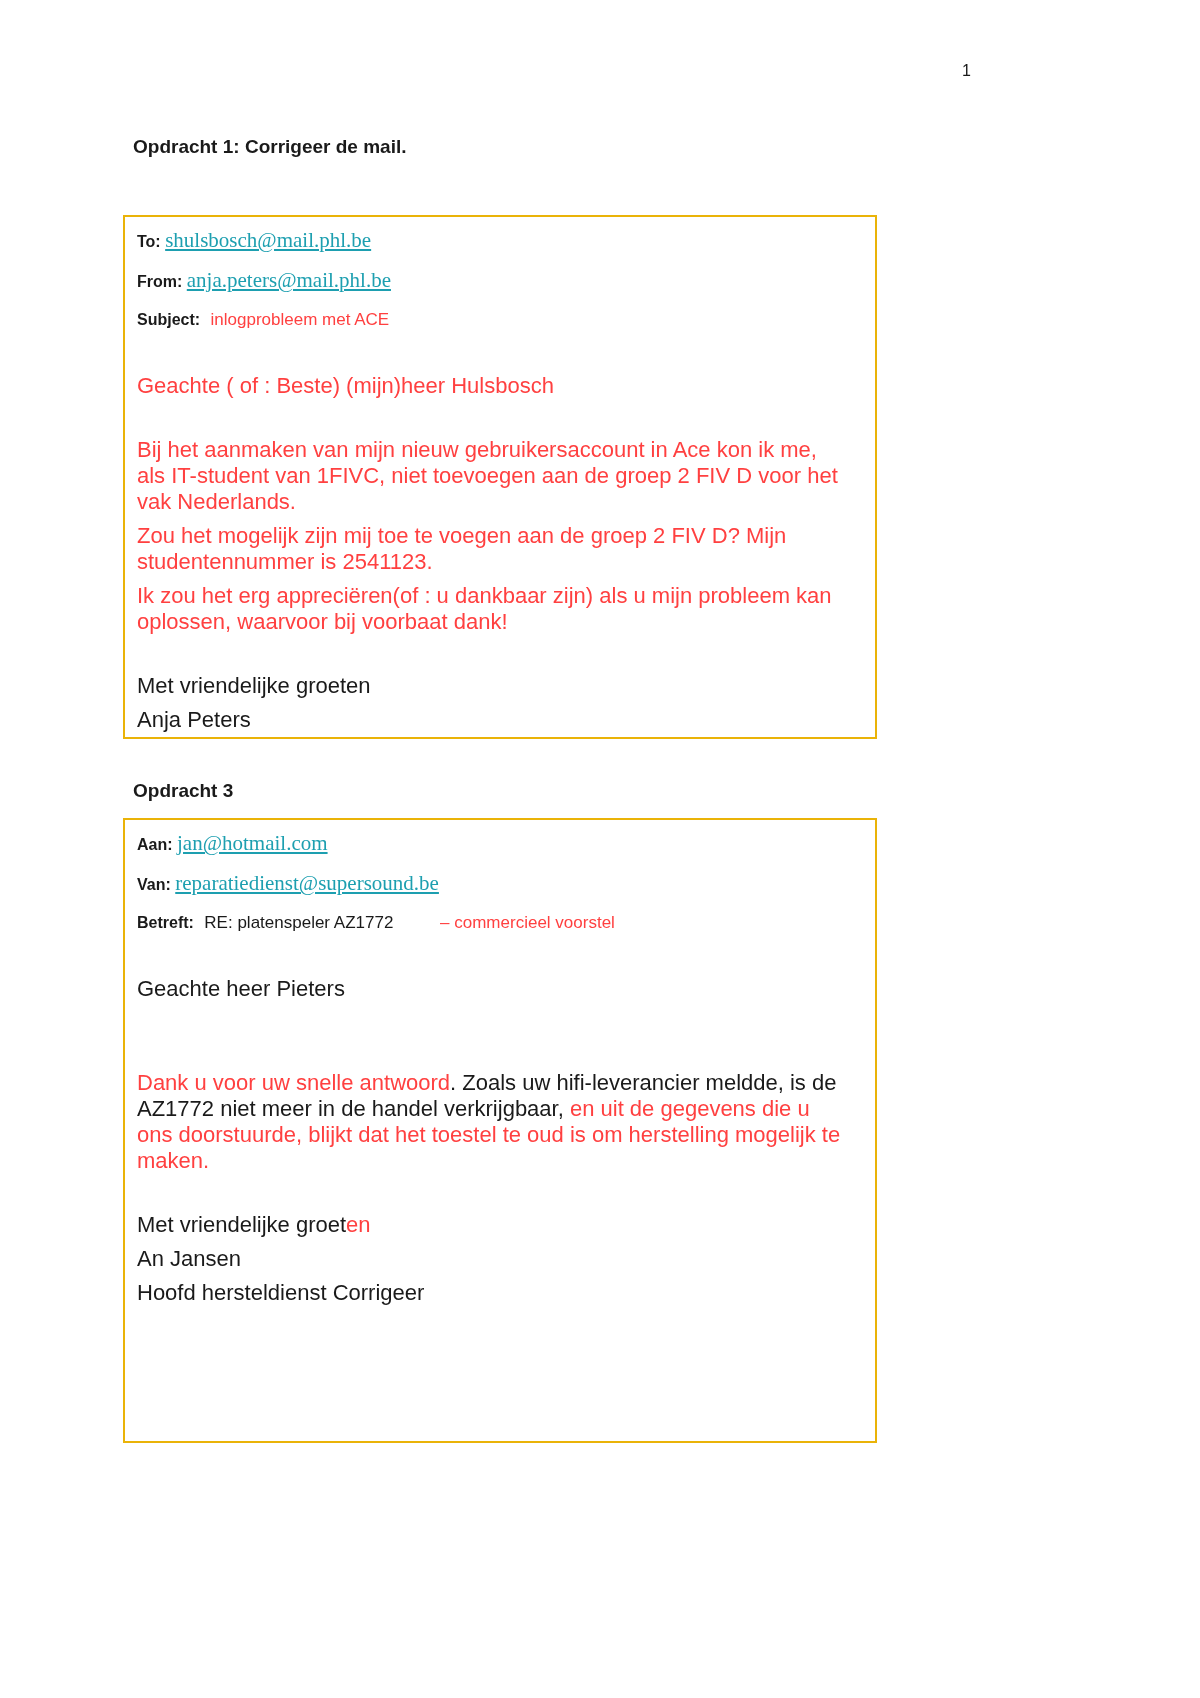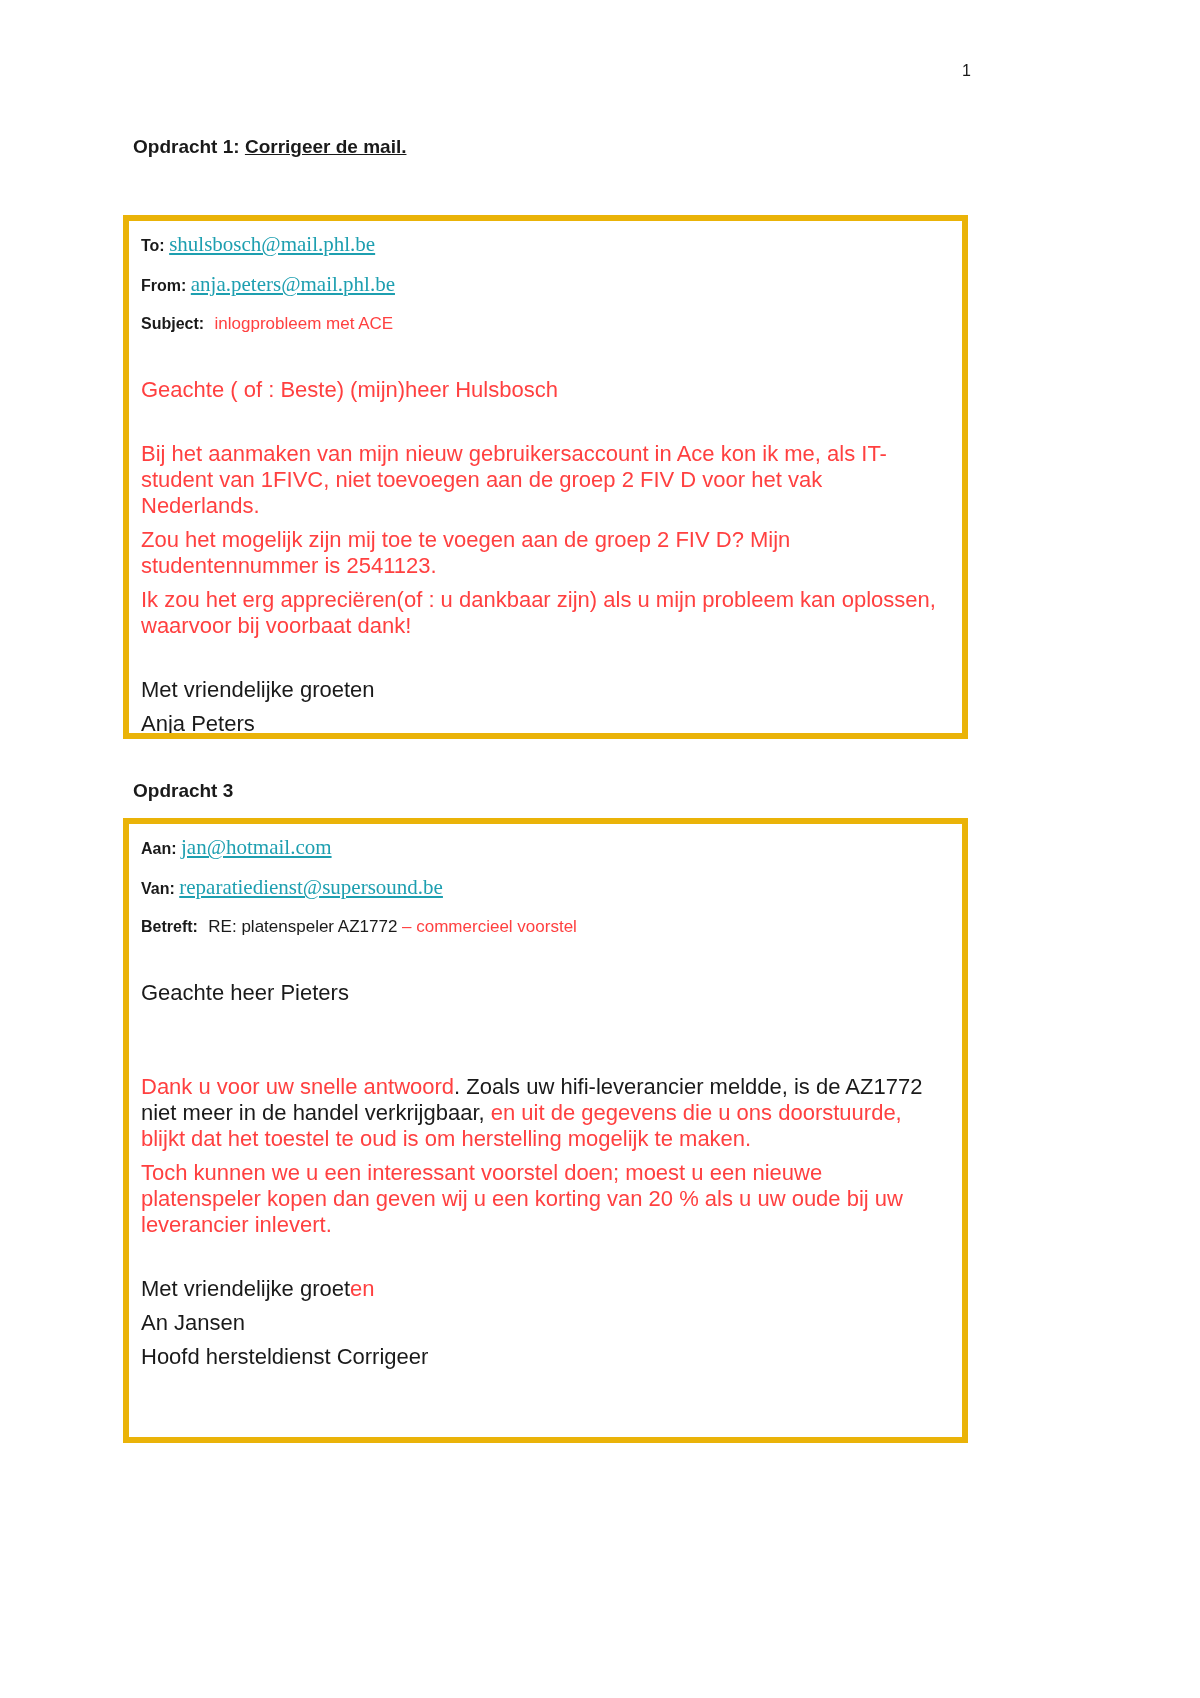--- a/index.html
+++ b/index.html
@@ -23,34 +23,34 @@
     color: #1a1a1a;
   }
   .doc-title {
     position: absolute;
     left: 133px;
     top: 136px;
     font-size: 19px;
     font-weight: bold;
     margin: 0;
   }
-  .doc-title .u { text-decoration: underline; }
+  .doc-title .u { }
   .section-title {
     position: absolute;
     left: 133px;
     top: 780px;
     font-size: 19px;
     font-weight: bold;
     margin: 0;
   }
   .box {
     position: absolute;
     left: 123px;
-    width: 845px;
-    border: 6px solid #eab308;
+    width: 754px;
+    border: 2px solid #eab308;
     box-sizing: border-box;
     padding: 8px 16px 2px 12px;
     overflow: hidden;
   }
   .box1 { top: 215px; height: 524px; }
   .box2 { top: 818px; height: 625px; }
 
   .hline {
     margin: 0 0 8px 0;
     font-size: 16px;
@@ -105,24 +105,23 @@
   <div class="blank"></div>
   <p class="para sig">Met vriendelijke groeten</p>
   <p class="para sig">Anja Peters</p>
 </div>
 
 <h2 class="section-title">Opdracht 3</h2>
 
 <div class="box box2">
   <p class="hline"><span>Aan:</span> <a class="mail">jan@hotmail.com</a></p>
   <p class="hline"><span>Van:</span> <a class="mail">reparatiedienst@supersound.be</a></p>
-  <p class="hline"><span>Betreft:</span> <span class="subject-value" style="color:#1a1a1a;">RE: platenspeler AZ1772 </span><span class="subject-value" style="padding-left:0;">– commercieel voorstel</span></p>
+  <p class="hline"><span>Betreft:</span> <span class="subject-value" style="color:#1a1a1a;">RE: platenspeler AZ1772 </span><span class="subject-value" style="padding-left:0;margin-left:42px;">– commercieel voorstel</span></p>
   <div class="blank"></div>
   <p class="para">Geachte heer Pieters</p>
   <div class="blank"></div>
   <div class="blank"></div>
   <p class="para"><span class="red">Dank u voor uw snelle antwoord</span><span>. Zoals uw hifi-leverancier meldde, is de AZ1772 niet meer in de handel verkrijgbaar, </span><span class="red">en uit de gegevens die u ons doorstuurde, blijkt dat het toestel te oud is om herstelling mogelijk te maken.</span></p>
-  <p class="para red">Toch kunnen we u een interessant voorstel doen; moest u een nieuwe platenspeler kopen dan geven wij u een korting van 20 % als u uw oude bij uw leverancier inlevert.</p>
   <div class="blank"></div>
   <p class="para sig"><span>Met vriendelijke groet</span><span class="red">en</span></p>
   <p class="para sig">An Jansen</p>
   <p class="para sig">Hoofd hersteldienst Corrigeer</p>
 </div>
 
 </body></html>

